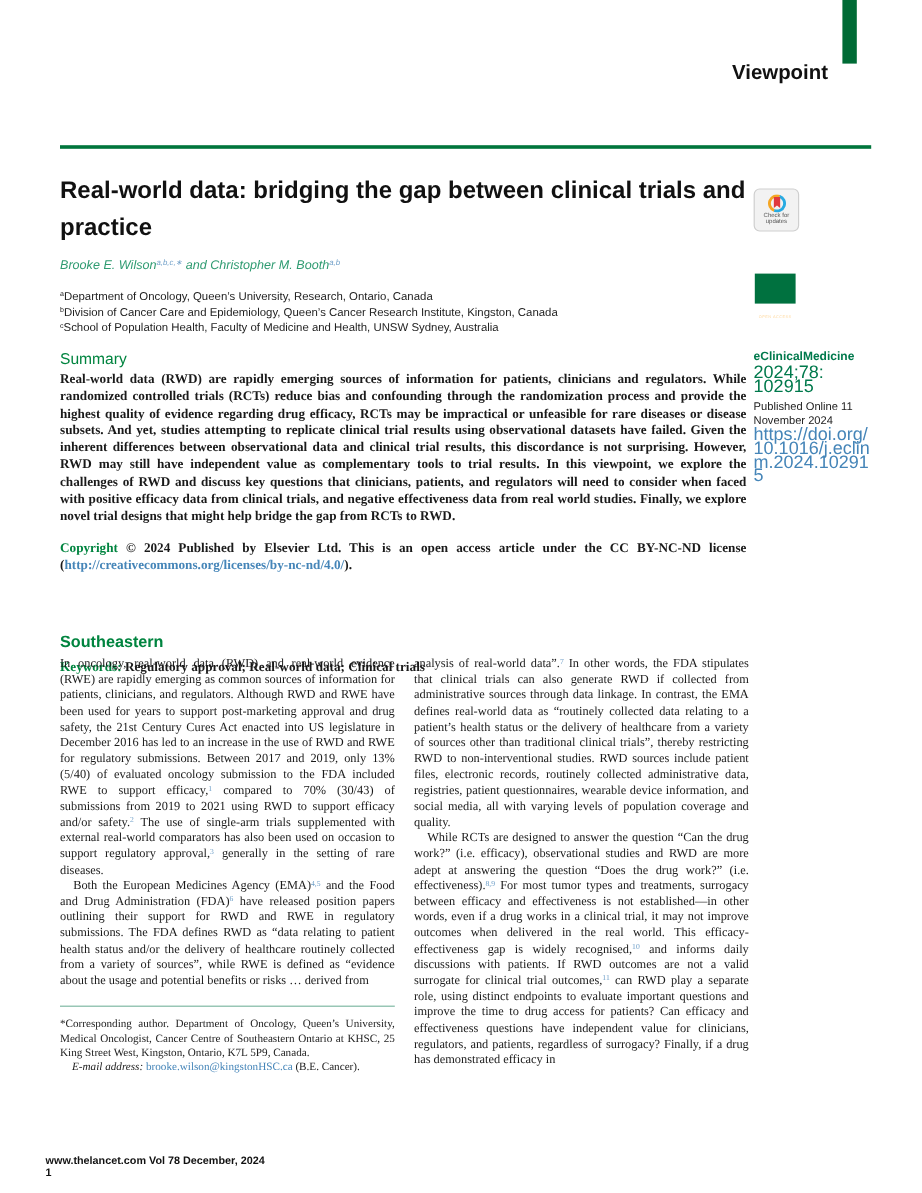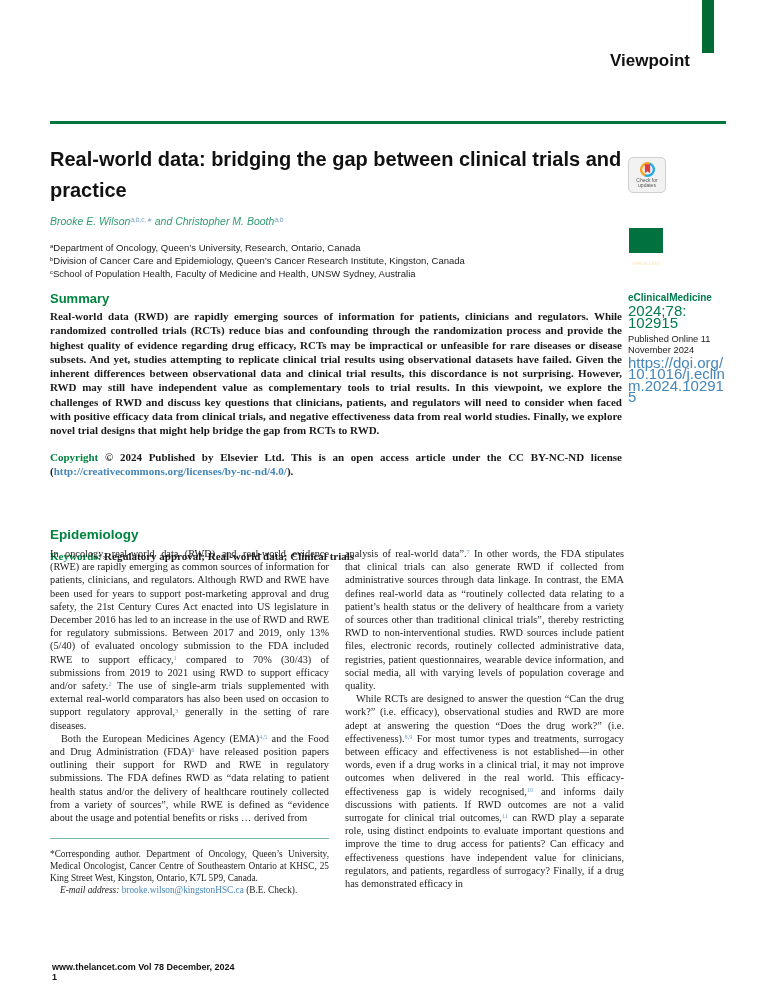--- a/index.html
+++ b/index.html
@@ -26,21 +26,21 @@
   
   .title{left:50px;top:144px;width:592px;font-family:"Liberation Sans",sans-serif;
          font-weight:700;font-size:20px;line-height:31px;color:#111;}
   .authors{left:50px;top:215px;width:560px;font-family:"Liberation Sans",sans-serif;
            font-style:italic;font-size:10.5px;color:var(--green-author);}
   .affils{left:50px;top:241px;width:580px;font-family:"Liberation Sans",sans-serif;
           font-size:9.5px;line-height:13px;color:#222;}
 
   
   .summary-head{left:50px;top:291px;font-family:"Liberation Sans",sans-serif;
-                font-weight:700;font-size:13px;color:var(--green);}
+                font-weight:400;font-size:13px;color:var(--green);}
   .block-bold{font-weight:700;font-size:11px;line-height:14.3px;text-align:justify;}
   .summary-body{left:50px;top:309px;width:572px;}
   .copyright{left:50px;top:450px;width:572px;}
   .keywords{left:50px;top:501px;width:572px;text-align:left;margin-top:48px;}
 
   
   .intro-head{left:50px;top:527px;font-family:"Liberation Sans",sans-serif;
               font-weight:700;font-size:13.5px;color:var(--green);}
   .columns{left:50px;top:547px;width:574px;display:flex;gap:16px;}
   .col{width:279px;font-size:10.3px;line-height:13.2px;text-align:justify;}
@@ -68,21 +68,21 @@
   .badge-updates .cap{font-family:"Liberation Sans",sans-serif;font-size:5px;line-height:5.5px;
                       color:#555;text-align:center;margin-top:1px;}
   .badge-oa{left:629px;top:228px;width:34px;height:25px;background:#00713F;color:#fff;
             display:flex;flex-direction:column;align-items:center;justify-content:center;gap:32px;}
   .badge-oa .oa{font-family:"Liberation Sans",sans-serif;font-weight:700;font-size:15px;
                 line-height:14px;letter-spacing:0.5px;}
   .badge-oa .oa-sub{font-family:"Liberation Sans",sans-serif;font-size:3.2px;letter-spacing:0.4px;
                     color:#ffd9a0;margin-top:1px;}
 
   
-  .footer{left:52px;top:962px;width:666px;display:flex;justify-content:space-between;
+  .footer{left:38px;top:962px;width:666px;display:flex;justify-content:space-between;
           font-family:"Liberation Sans",sans-serif;font-weight:700;font-size:9px;color:#111;flex-direction:column;}
 </style>
 </head>
 <body>
 
 <div class="abs green-bar"></div>
 <div class="abs viewpoint">Viewpoint</div>
 <div class="abs rule"></div>
 
 <h1 class="abs title">Real-world data: bridging the gap between clinical trials and practice</h1>
@@ -116,29 +116,29 @@
 <div class="abs copyright block-bold"><span class="green">Copyright </span><span>© 2024 Published by Elsevier Ltd. This is an open access article under the CC BY-NC-ND license (</span><span class="link">http://creativecommons.org/licenses/by-nc-nd/4.0/</span><span>).</span></div>
 <div class="abs keywords block-bold"><span class="green">Keywords: </span><span>Regulatory approval; Real-world data; Clinical trials</span></div>
 
 <div class="abs sidebar">
   <div class="sb-journal">eClinicalMedicine</div>
   <div class="sb-cite">2024;78: 102915</div>
   <div class="sb-pub">Published Online 11 November 2024</div>
   <div class="sb-doi">https://doi.org/10.1016/j.eclinm.2024.102915</div>
 </div>
 
-<div class="abs intro-head">Epidemiology</div>
+<div class="abs intro-head">Southeastern</div>
 <div class="abs columns">
   <div class="col">
     <p><span>In oncology, real-world data (RWD) and real-world evidence (RWE) are rapidly emerging as common sources of information for patients, clinicians, and regulators. Although RWD and RWE have been used for years to support post-marketing approval and drug safety, the 21st Century Cures Act enacted into US legislature in December 2016 has led to an increase in the use of RWD and RWE for regulatory submissions. Between 2017 and 2019, only 13% (5/40) of evaluated oncology submission to the FDA included RWE to support efficacy,</span><sup class="supblue">1</sup><span> compared to 70% (30/43) of submissions from 2019 to 2021 using RWD to support efficacy and/or safety.</span><sup class="supblue">2</sup><span> The use of single-arm trials supplemented with external real-world comparators has also been used on occasion to support regulatory approval,</span><sup class="supblue">3</sup><span> generally in the setting of rare diseases.</span></p>
     <p><span>Both the European Medicines Agency (EMA)</span><sup class="supblue">4,5</sup><span> and the Food and Drug Administration (FDA)</span><sup class="supblue">6</sup><span> have released position papers outlining their support for RWD and RWE in regulatory submissions. The FDA defines RWD as “data relating to patient health status and/or the delivery of healthcare routinely collected from a variety of sources”, while RWE is defined as “evidence about the usage and potential benefits or risks … derived from</span></p>
     <hr class="footnote-sep">
     <div class="footnote">
       <div>*Corresponding author. Department of Oncology, Queen’s University, Medical Oncologist, Cancer Centre of Southeastern Ontario at KHSC, 25 King Street West, Kingston, Ontario, K7L 5P9, Canada.</div>
-      <div class="email-line"><span class="italic">E-mail address: </span><span class="link">brooke.wilson@kingstonHSC.ca</span><span> (B.E. Check).</span></div>
+      <div class="email-line"><span class="italic">E-mail address: </span><span class="link">brooke.wilson@kingstonHSC.ca</span><span> (B.E. Cancer).</span></div>
     </div>
   </div>
   <div class="col">
     <p><span>analysis of real-world data”.</span><sup class="supblue">7</sup><span> In other words, the FDA stipulates that clinical trials can also generate RWD if collected from administrative sources through data linkage. In contrast, the EMA defines real-world data as “routinely collected data relating to a patient’s health status or the delivery of healthcare from a variety of sources other than traditional clinical trials”, thereby restricting RWD to non-interventional studies. RWD sources include patient files, electronic records, routinely collected administrative data, registries, patient questionnaires, wearable device information, and social media, all with varying levels of population coverage and quality.</span></p>
     <p><span>While RCTs are designed to answer the question “Can the drug work?” (i.e. efficacy), observational studies and RWD are more adept at answering the question “Does the drug work?” (i.e. effectiveness).</span><sup class="supblue">8,9</sup><span> For most tumor types and treatments, surrogacy between efficacy and effectiveness is not established—in other words, even if a drug works in a clinical trial, it may not improve outcomes when delivered in the real world. This efficacy-effectiveness gap is widely recognised,</span><sup class="supblue">10</sup><span> and informs daily discussions with patients. If RWD outcomes are not a valid surrogate for clinical trial outcomes,</span><sup class="supblue">11</sup><span> can RWD play a separate role, using distinct endpoints to evaluate important questions and improve the time to drug access for patients? Can efficacy and effectiveness questions have independent value for clinicians, regulators, and patients, regardless of surrogacy? Finally, if a drug has demonstrated efficacy in</span></p>
   </div>
 </div>
 
 <div class="abs footer">
   <span>www.thelancet.com Vol 78 December, 2024</span>

